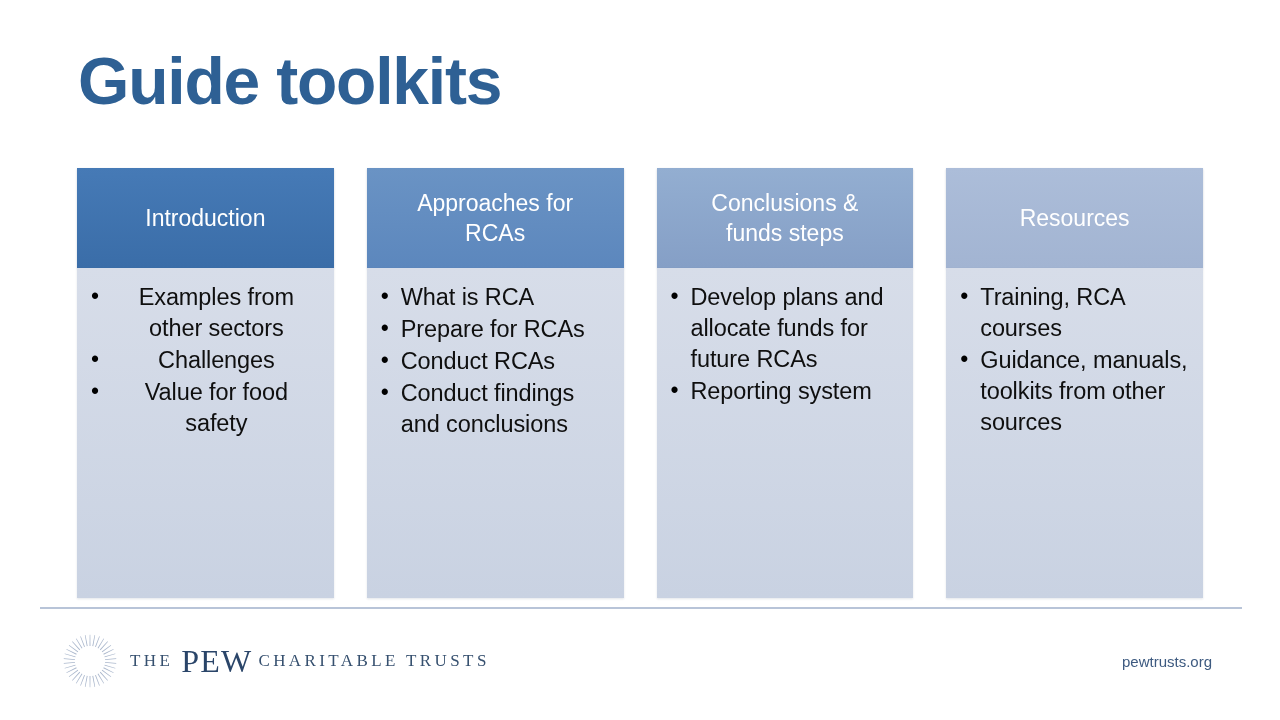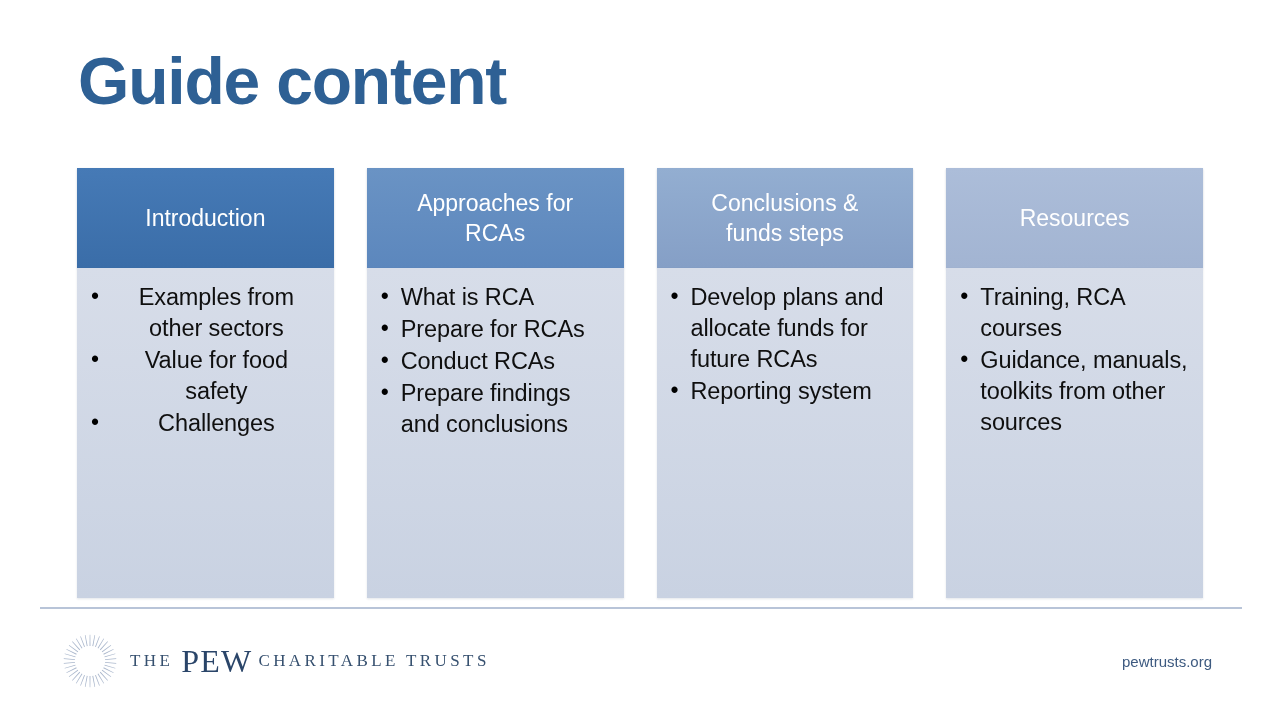--- a/index.html
+++ b/index.html
@@ -156,52 +156,52 @@
     top: 653px;
     font-size: 15px;
     color: #3d5a80;
   }
 </style>
 </head>
 <body>
 
 <div class="slide">
 
-  <div class="slide-title" style="color: rgb(46, 96, 148);">Guide content</div>
+  <div class="slide-title" style="color: rgb(46, 96, 148);">Guide toolkits</div>
 
   <div class="columns">
 
     <div class="column">
       <div class="col-header" id="h0" style="background: linear-gradient(rgb(70, 122, 182), rgb(58, 109, 168));">
         <div>
           <span>Introduction</span>
         </div>
       </div>
       <div class="col-body" id="b0" style="background: linear-gradient(rgb(215, 221, 233), rgb(201, 210, 226)); text-align: center;">
         <ul class="bullets">
           <li>Examples from other sectors</li>
+          <li>Challenges</li>
           <li>Value for food safety</li>
-          <li>Challenges</li>
         </ul>
       </div>
     </div>
 
     <div class="column">
       <div class="col-header" id="h1" style="background: linear-gradient(rgb(106, 147, 196), rgb(92, 135, 189));">
         <div>
           <span>Approaches for</span>
           <span>RCAs</span>
         </div>
       </div>
       <div class="col-body" id="b1" style="background: linear-gradient(rgb(215, 221, 233), rgb(201, 210, 226));">
         <ul class="bullets">
           <li>What is RCA</li>
           <li>Prepare for RCAs</li>
           <li>Conduct RCAs</li>
-          <li>Prepare findings and conclusions</li>
+          <li>Conduct findings and conclusions</li>
         </ul>
       </div>
     </div>
 
     <div class="column">
       <div class="col-header" id="h2" style="background: linear-gradient(rgb(147, 174, 209), rgb(133, 159, 198));">
         <div>
           <span>Conclusions &amp;</span>
           <span>funds steps</span>
         </div>

